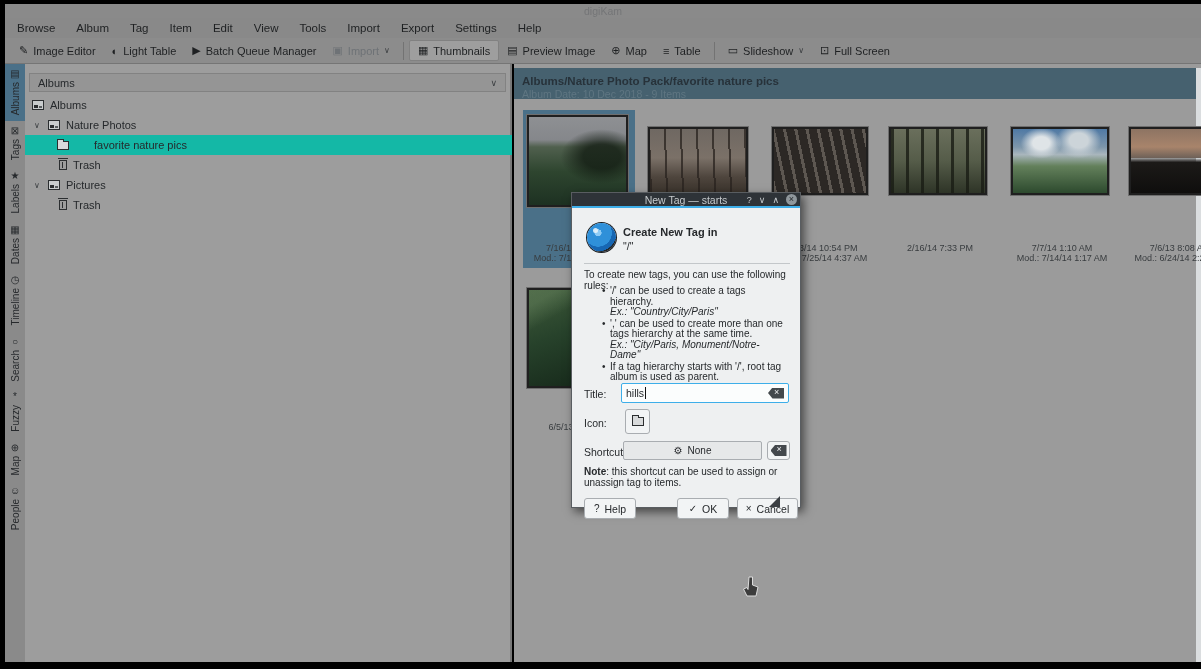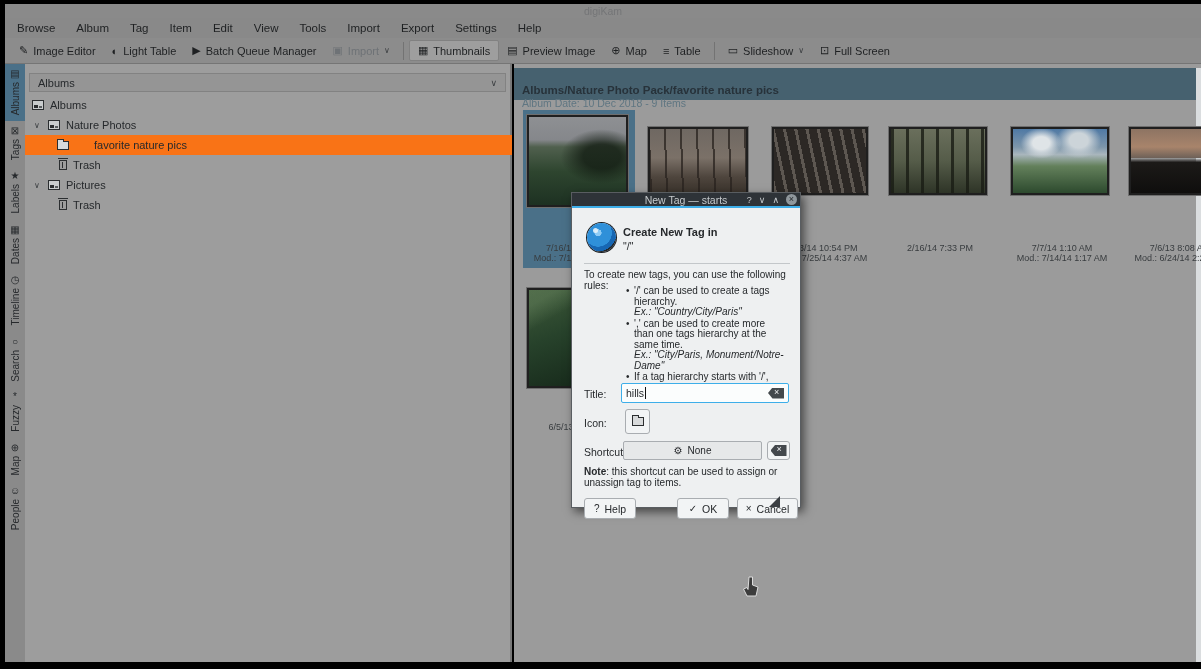--- a/index.html
+++ b/index.html
@@ -28,38 +28,38 @@
   .vtab .vglyph { font-size:10px; color:#26292c; line-height:10px; }
   .vtab .vlabel { writing-mode:vertical-rl; transform:rotate(180deg); font-size:10px; color:#26292c; }
   .vtab.selected { background:#4a7088; }
 
   
   .treepanel { left:25px; top:64px; width:487px; height:598px; background:#9d9d9d; border-right:2px solid #787878; }
   .panelheader { position:absolute; left:4px; top:9px; width:477px; height:19px; background:#959595;
     border:1px solid #828282; display:flex; align-items:center; font-size:11px; color:#26292c; padding:0 8px; }
   .panelheader .chev { margin-left:auto; font-size:9px; color:#3a3d40; }
   .trow { position:absolute; height:20px; display:flex; align-items:center; gap:6px; font-size:11px; color:#26292c; width:487px; }
-  .trow.selected { background:#f97316;gap:25px; }
+  .trow.selected { background:#14b8a6;gap:25px; }
   .tchev { font-size:8px; color:#3a3d40; width:8px; }
 
   
   .icon-album { width:12px; height:10px; border:1px solid #2b2e30; background:#c9cccd; position:relative; flex:0 0 auto; }
   .icon-album::after { content:""; position:absolute; left:1px; bottom:1px; width:4px; height:3px; background:#2b2e30; }
   .icon-album::before { content:""; position:absolute; right:1px; bottom:1px; width:3px; height:2px; background:#595d5f; }
   .icon-folder { width:12px; height:9px; border:1px solid #2b2e30; background:#d8dadb; position:relative; flex:0 0 auto; }
   .icon-folder::before { content:""; position:absolute; top:-3px; left:-1px; width:5px; height:2px;
     border:1px solid #2b2e30; border-bottom:none; background:#d8dadb; }
   .icon-trash { width:8px; height:10px; border:1px solid #2b2e30; position:relative; flex:0 0 auto; margin-left:2px; }
   .icon-trash::before { content:""; position:absolute; top:-3px; left:-2px; width:10px; height:1px; background:#2b2e30; }
   .icon-trash::after { content:""; position:absolute; top:1px; left:2px; width:1px; height:6px; background:#2b2e30; }
 
   
   .mainarea { left:514px; top:64px; width:687px; height:598px; background:#9b9b9b; }
   .scrollstrip { position:absolute; right:0; top:4px; width:5px; height:594px; background:#dadddf; }
-  .band { position:absolute; left:0; top:4px; width:682px; height:31px; background:#46616f; padding:16px 8px; }
+  .band { position:absolute; left:0; top:4px; width:682px; height:31px; background:#46616f; padding:7px 8px; }
   .band .bc { font-size:11.5px; font-weight:bold; color:#27323a; }
   .band .sub { font-size:10.5px; color:#5f7682; margin-top:1px; }
 
   .tile { position:absolute; width:112px; }
   .tile.selected { background:#4a7088; }
   .thumb { position:absolute; border:2px solid #1f1f1f; box-shadow:0 0 0 1px #6e6e6e; }
   .cap { position:absolute; width:112px; text-align:center; font-size:9px; color:#383c3f; line-height:10px; }
 
   .t1 { background:
     radial-gradient(ellipse at 75% 45%, rgba(20,30,20,.8) 0 18%, transparent 40%),
@@ -96,21 +96,21 @@
   .dk-logo { position:absolute; left:15px; top:13px; width:29px; height:29px; border-radius:50%;
     background:radial-gradient(circle at 38% 34%, #8ecbf5 0 13%, #2f90d9 14% 52%, #1766b2 53% 70%, #22272c 71% 100%);
     box-shadow:0 0 0 1px #1a1d20; }
   .dk-logo::after { content:""; position:absolute; left:6px; top:5px; width:5px; height:5px; border-radius:50%; background:#e9f4fb; opacity:.9; }
   .dlg-h1 { position:absolute; left:51px; top:16px; font-weight:bold; font-size:11px; }
   .dlg-h2 { position:absolute; left:51px; top:30px; font-size:10.5px; }
   .dlg-hr { position:absolute; left:12px; top:53px; width:206px; height:1px; background:#c3c7ca; }
 
   .dlg-intro { position:absolute; left:12px; top:59px; width:206px; font-size:10px; }
   .rules { position:absolute; left:30px; top:76px; width:182px; font-size:10px; line-height:10.5px; }
-  .rule { margin-bottom:1px; position:relative; padding-left:8px;margin-left:24px; }
+  .rule { margin-bottom:1px; position:relative; padding-left:8px; }
   .rule::before { content:"\2022"; position:absolute; left:0; top:0; font-size:10px; }
   .rule .ex { font-style:italic; }
 
   .fld-label { position:absolute; left:12px; font-size:10.5px; }
   .title-input { position:absolute; left:49px; top:173px; width:168px; height:20px; background:#fbfdfd;
     border:1px solid #3daee9; border-radius:2px; display:flex; align-items:center; padding:0 4px; font-size:10.5px; }
   .caret { display:inline-block; width:1px; height:12px; background:#111; margin-left:1px; }
   .icon-clear { width:16px; height:11px; background:#43484c; clip-path:polygon(28% 0,100% 0,100% 100%,28% 100%,0 50%);
     position:relative; flex:0 0 auto; }
   .icon-clear::after { content:"\00d7"; position:absolute; left:6px; top:-1px; color:#eef0f1; font-size:9px; }

